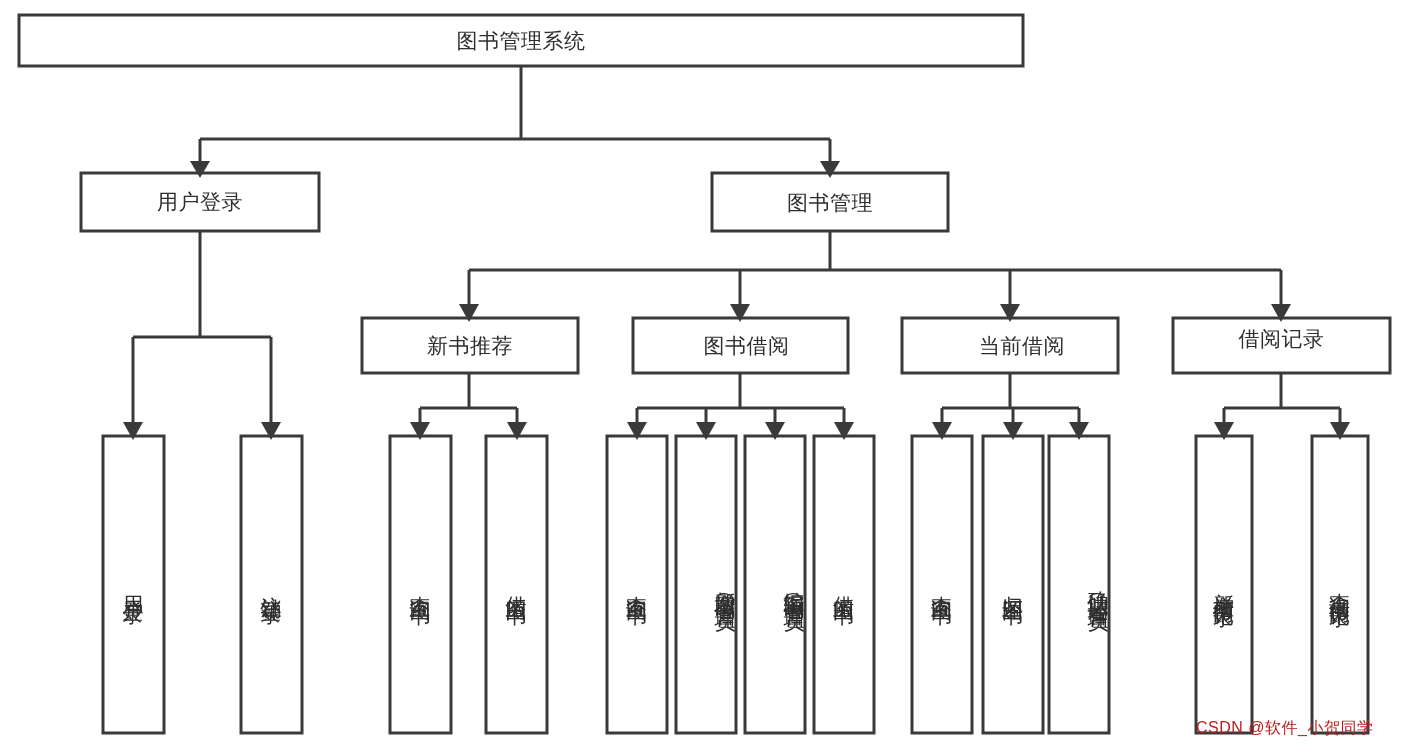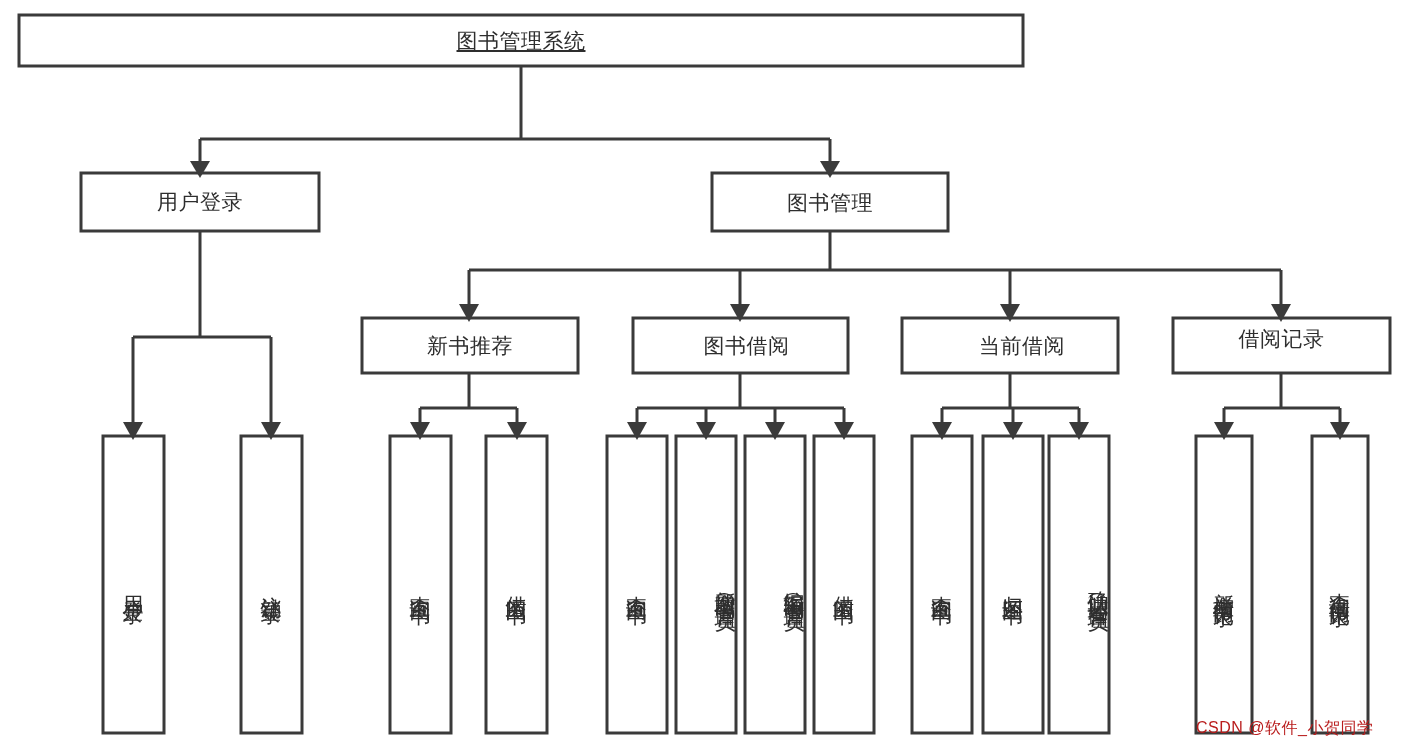--- a/index.html
+++ b/index.html
@@ -136,21 +136,21 @@
     <polygon class="arrow-head" points="932,422 952,422 942,440"></polygon>
     <polygon class="arrow-head" points="1003,422 1023,422 1013,440"></polygon>
     <polygon class="arrow-head" points="1069,422 1089,422 1079,440"></polygon>
 
     <path class="conn" d="M 1281 373 L 1281 408 M 1224 408 L 1340 408 M 1224 408 L 1224 425 M 1340 408 L 1340 425"></path>
     <polygon class="arrow-head" points="1214,422 1234,422 1224,440"></polygon>
     <polygon class="arrow-head" points="1330,422 1350,422 1340,440"></polygon>
 
   </svg>
 
-  <div class="node-label-h" style="left:19px; top:15px; width:1004px; height:51px;text-decoration:underline;">图书管理系统</div>
+  <div class="node-label-h" style="left:19px; top:15px; width:1004px; height:51px;">图书管理系统</div>
 
   <div class="node-label-h" style="left:81px; top:173px; width:238px; height:58px;">用户登录</div>
   <div class="node-label-h" style="left:712px; top:173px; width:236px; height:60px;">图书管理</div>
 
   <div class="node-label-h" style="left:362px; top:318px; width:216px; height:55px;">新书推荐</div>
   <div class="node-label-h" style="left:633px; top:318px; width:227px; height:55px;">图书借阅</div>
   <div class="node-label-h" style="left:902px; top:318px; width:240px; height:55px;">当前借阅</div>
   <div class="node-label-h" style="left:1173px; top:318px; width:217px; height:41px;">借阅记录</div>
 
   <div class="node-label-v" style="left:103px; top:436px; width:61px; height:297px;">用户登录</div>

